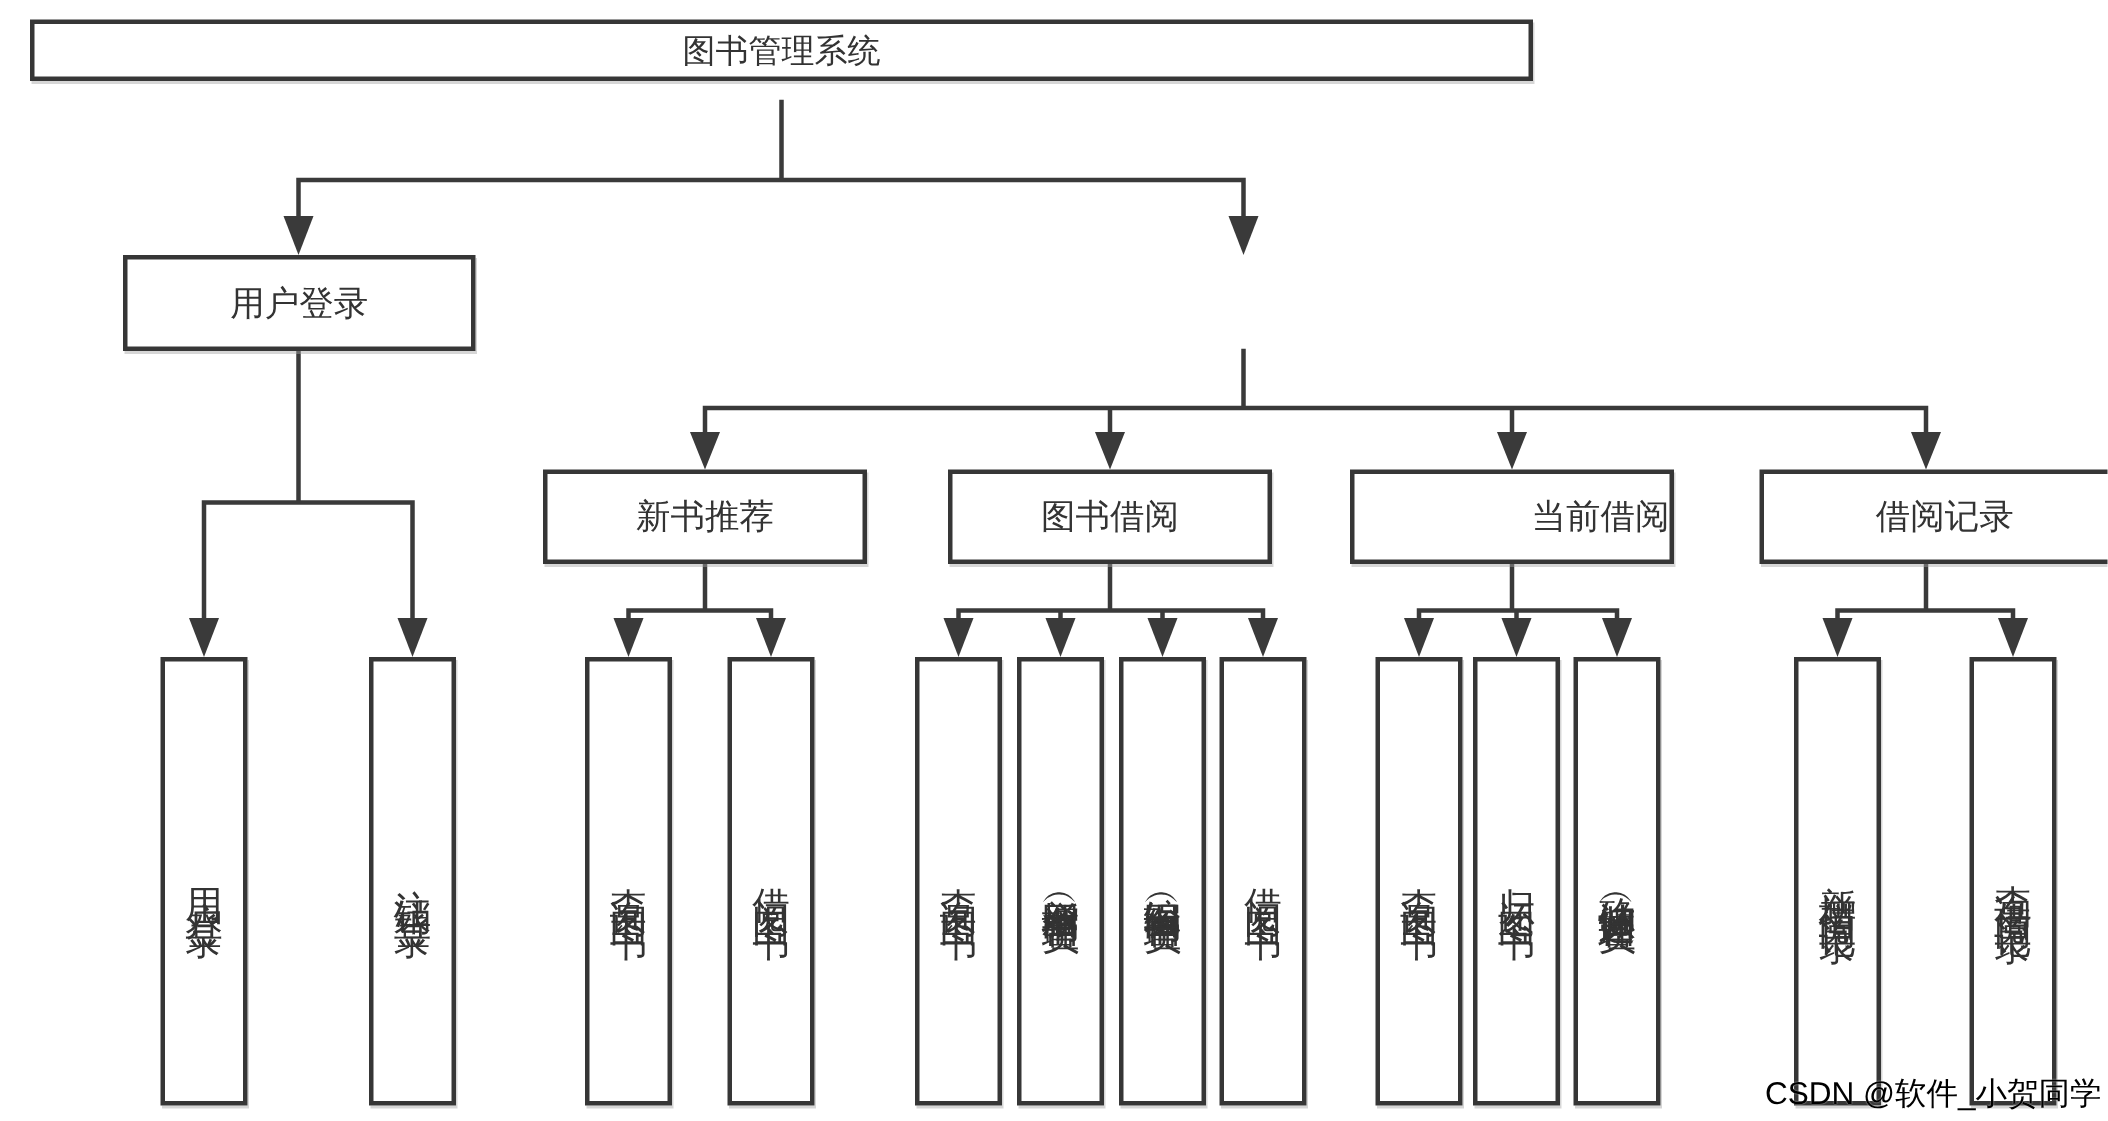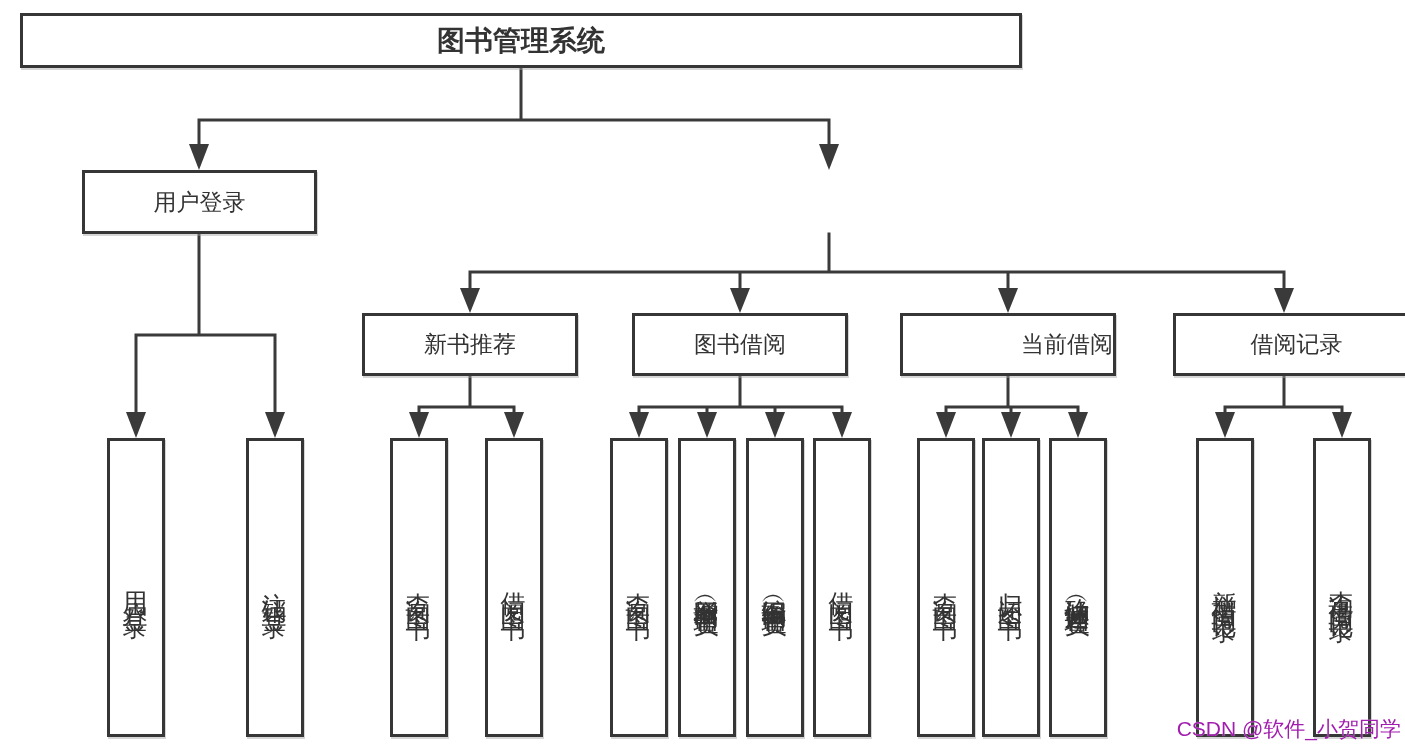--- a/index.html
+++ b/index.html
@@ -21,39 +21,39 @@
     box-sizing: border-box;
     border: 3px solid #363636;
     background: #ffffff;
     display: flex;
     align-items: center;
     justify-content: center;
     color: #333333;
     z-index: 2;
     box-shadow: 1px 2px 0 rgba(165,165,165,0.45);
   }
-  .node.root   { left: 20px;  top: 13px;  width: 1002px; height: 55px; font-size: 28px; font-weight: bold; }
+  .node.root   { left: 20px;  top: 13px;  width: 1002px; height: 41px; font-size: 22px; }
   .node.lvl2   { top: 170px;  width: 235px; height: 64px; font-size: 23px; }
   .node.lvl3   { top: 313px;  width: 216px; height: 63px; font-size: 23px; }
   .node.leaf   { top: 438px;  width: 58px;  height: 299px; font-size: 25px; }
   .vtext {
     writing-mode: vertical-rl;
     text-orientation: mixed;
     white-space: nowrap;
   }
   .ls8 .vtext { letter-spacing: 8px; }
   .ls6 .vtext { letter-spacing: 6px; }
   .ls2 .vtext { letter-spacing: 2px; }
   #watermark {
     position: absolute;
     right: 4px;
     bottom: 4px;
     z-index: 5;
     font-size: 21px;
-    color: #a21caf;
+    color: #000000;
     text-shadow: 0 0 1px rgba(255,255,255,0.8);
   }
 </style>
 </head>
 <body>
 
 <div id="canvas">
 
   <svg id="connectors" width="1405" height="747" viewBox="0 0 1405 747">
     <g stroke="#3a3a3a" stroke-width="3" fill="none" stroke-linecap="square">

